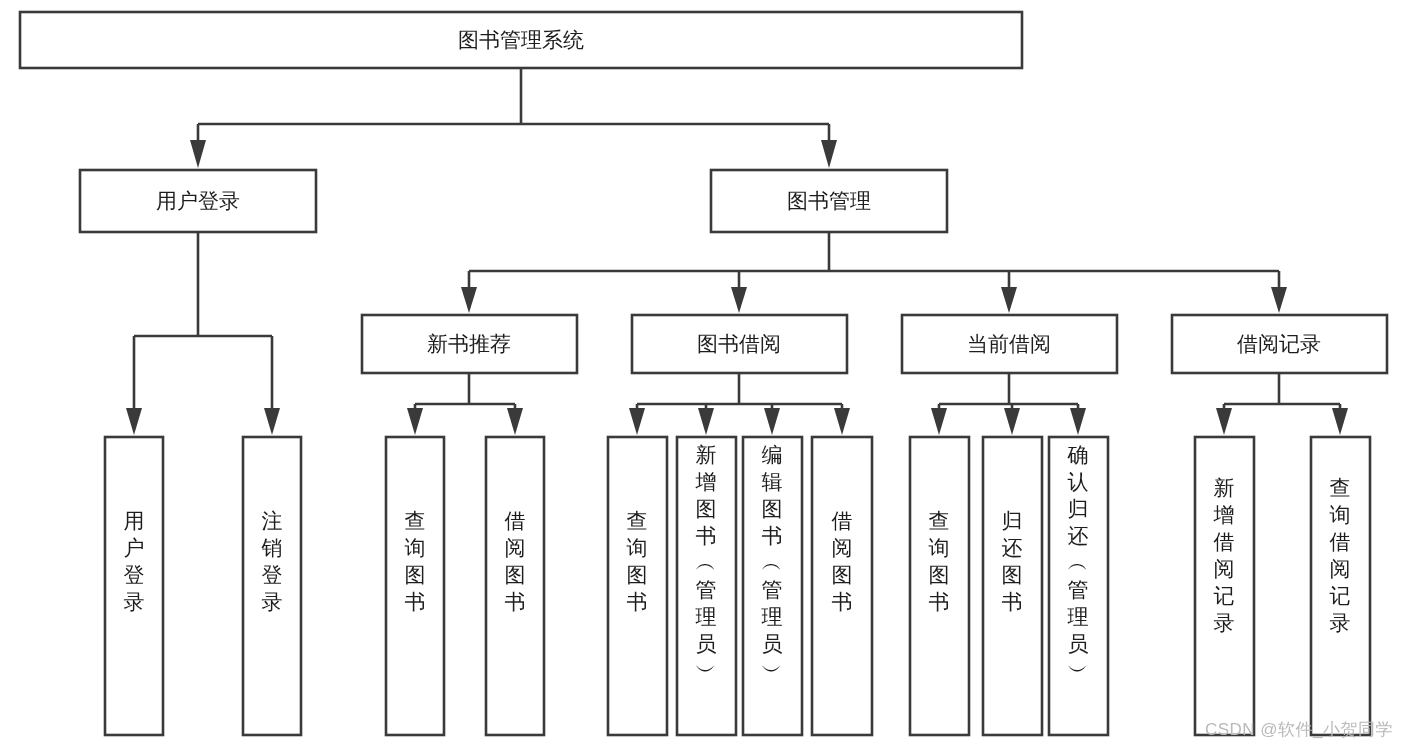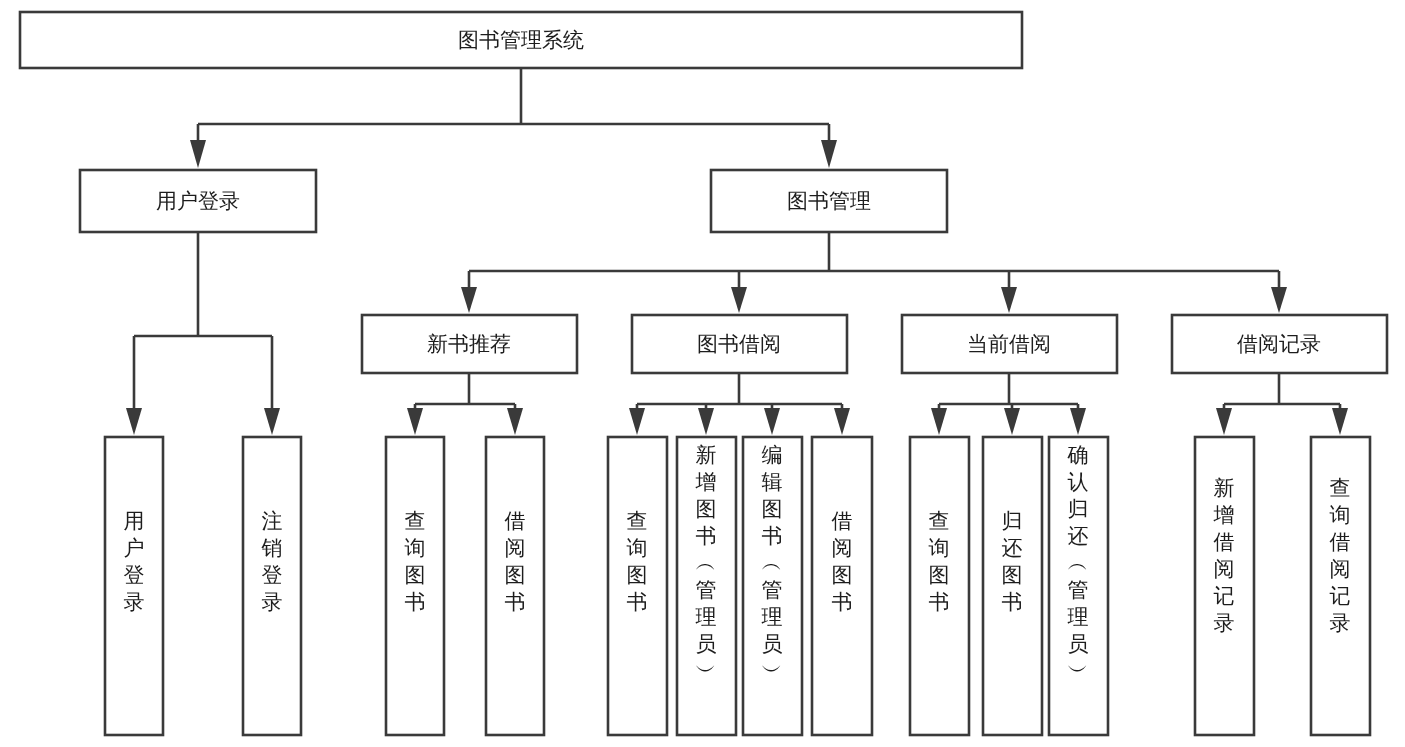--- a/index.html
+++ b/index.html
@@ -225,13 +225,14 @@
       <rect class="node-box" x="1195" y="437" width="59" height="298"></rect>
       <text class="node-label-v" x="1224" y="495"><tspan x="1224" dy="0">新</tspan><tspan x="1224" dy="27">增</tspan><tspan x="1224" dy="27">借</tspan><tspan x="1224" dy="27">阅</tspan><tspan x="1224" dy="27">记</tspan><tspan x="1224" dy="27">录</tspan></text>
     </g>
     <g>
       <rect class="node-box" x="1311" y="437" width="59" height="298"></rect>
       <text class="node-label-v" x="1340" y="495"><tspan x="1340" dy="0">查</tspan><tspan x="1340" dy="27">询</tspan><tspan x="1340" dy="27">借</tspan><tspan x="1340" dy="27">阅</tspan><tspan x="1340" dy="27">记</tspan><tspan x="1340" dy="27">录</tspan></text>
     </g>
 
   </svg>
 
+  <div class="watermark">CSDN @软件_小贺同学</div>
 </div>
 
 </body></html>

